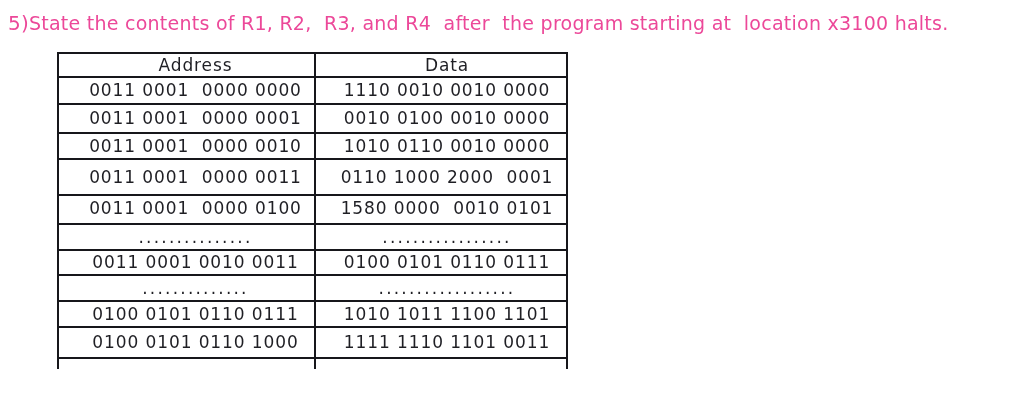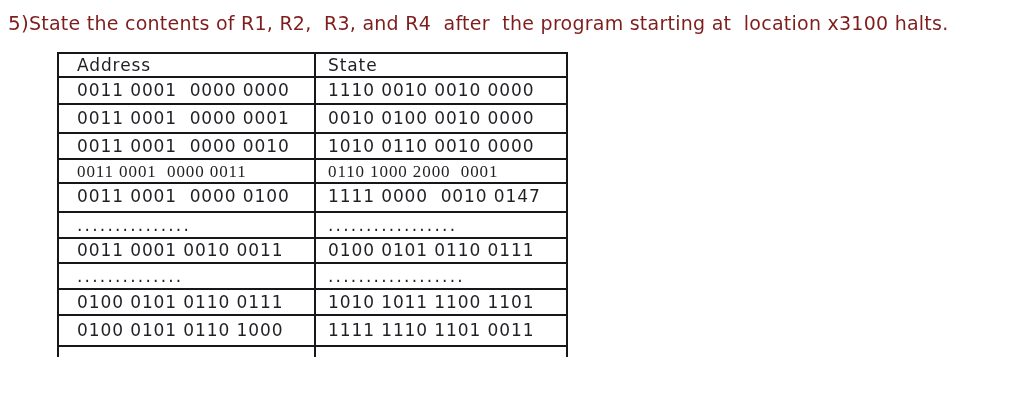--- a/index.html
+++ b/index.html
@@ -9,41 +9,41 @@
     position: relative;
     overflow: hidden;
     background: #ffffff;
     font-family: "DejaVu Sans", "Liberation Sans", sans-serif;
   }
   .question {
     position: absolute;
     left: 8px;
     top: 11px;
     white-space: pre;
-    color: #7f1d1d;
+    color: #ec4899;
   }
   .qnum  { font-size: 20px; letter-spacing: 0.2px; }
   .qtext { font-size: 19px; letter-spacing: 0.25px; }
 
   .memtable {
     position: absolute;
     left: 57px;
     top: 52px;
     border-collapse: collapse;
     table-layout: fixed;
   }
   .memtable th, .memtable td {
     border: 2px solid #17171b;
     font-size: 17px;
     font-weight: 400;
     letter-spacing: 0.9px;
     color: #1f1f24;
     white-space: pre;
     vertical-align: middle;
-    text-align: left;
+    text-align: center;
     padding: 0 0 0 18px;
     line-height: 1;
   }
   .memtable th.data, .memtable td.data { padding-left: 12px; }
   thead tr { height: 24px; }
   tr.tall td { vertical-align: top; padding-top: 4px; }
   tr.ellipsis td { letter-spacing: 2.2px; }
   td.nobottom { border-bottom: none !important; }
 </style>
 </head>
@@ -54,43 +54,43 @@
   <div class="question"><span class="qnum">5)</span><span class="qtext">State the contents of R1, R2,  R3, and R4  after  the program starting at  location x3100 halts.</span></div>
 
   <table class="memtable">
     <colgroup>
       <col style="width:257px">
       <col style="width:252px">
     </colgroup>
     <thead>
       <tr>
         <th class="addr">Address</th>
-        <th class="data">State</th>
+        <th class="data">Data</th>
       </tr>
     </thead>
     <tbody id="rows">
         <tr style="height: 27px;">
           <td class="addr">0011 0001  0000 0000</td>
           <td class="data">1110 0010 0010 0000</td>
         </tr>
         <tr style="height: 29px;">
           <td class="addr">0011 0001  0000 0001</td>
           <td class="data">0010 0100 0010 0000</td>
         </tr>
         <tr style="height: 26px;">
           <td class="addr">0011 0001  0000 0010</td>
           <td class="data">1010 0110 0010 0000</td>
         </tr>
-        <tr style="height: 24px; font-family: Liberation Serif, serif;">
+        <tr style="height: 36px;">
           <td class="addr">0011 0001  0000 0011</td>
           <td class="data">0110 1000 2000  0001</td>
         </tr>
         <tr class="tall" style="height: 29px;">
           <td class="addr">0011 0001  0000 0100</td>
-          <td class="data">1111 0000  0010 0147</td>
+          <td class="data">1580 0000  0010 0101</td>
         </tr>
         <tr class="ellipsis" style="height: 26px;">
           <td class="addr">...............</td>
           <td class="data">.................</td>
         </tr>
         <tr style="height: 25px;">
           <td class="addr">0011 0001 0010 0011</td>
           <td class="data">0100 0101 0110 0111</td>
         </tr>
         <tr class="ellipsis" style="height: 26px;">

